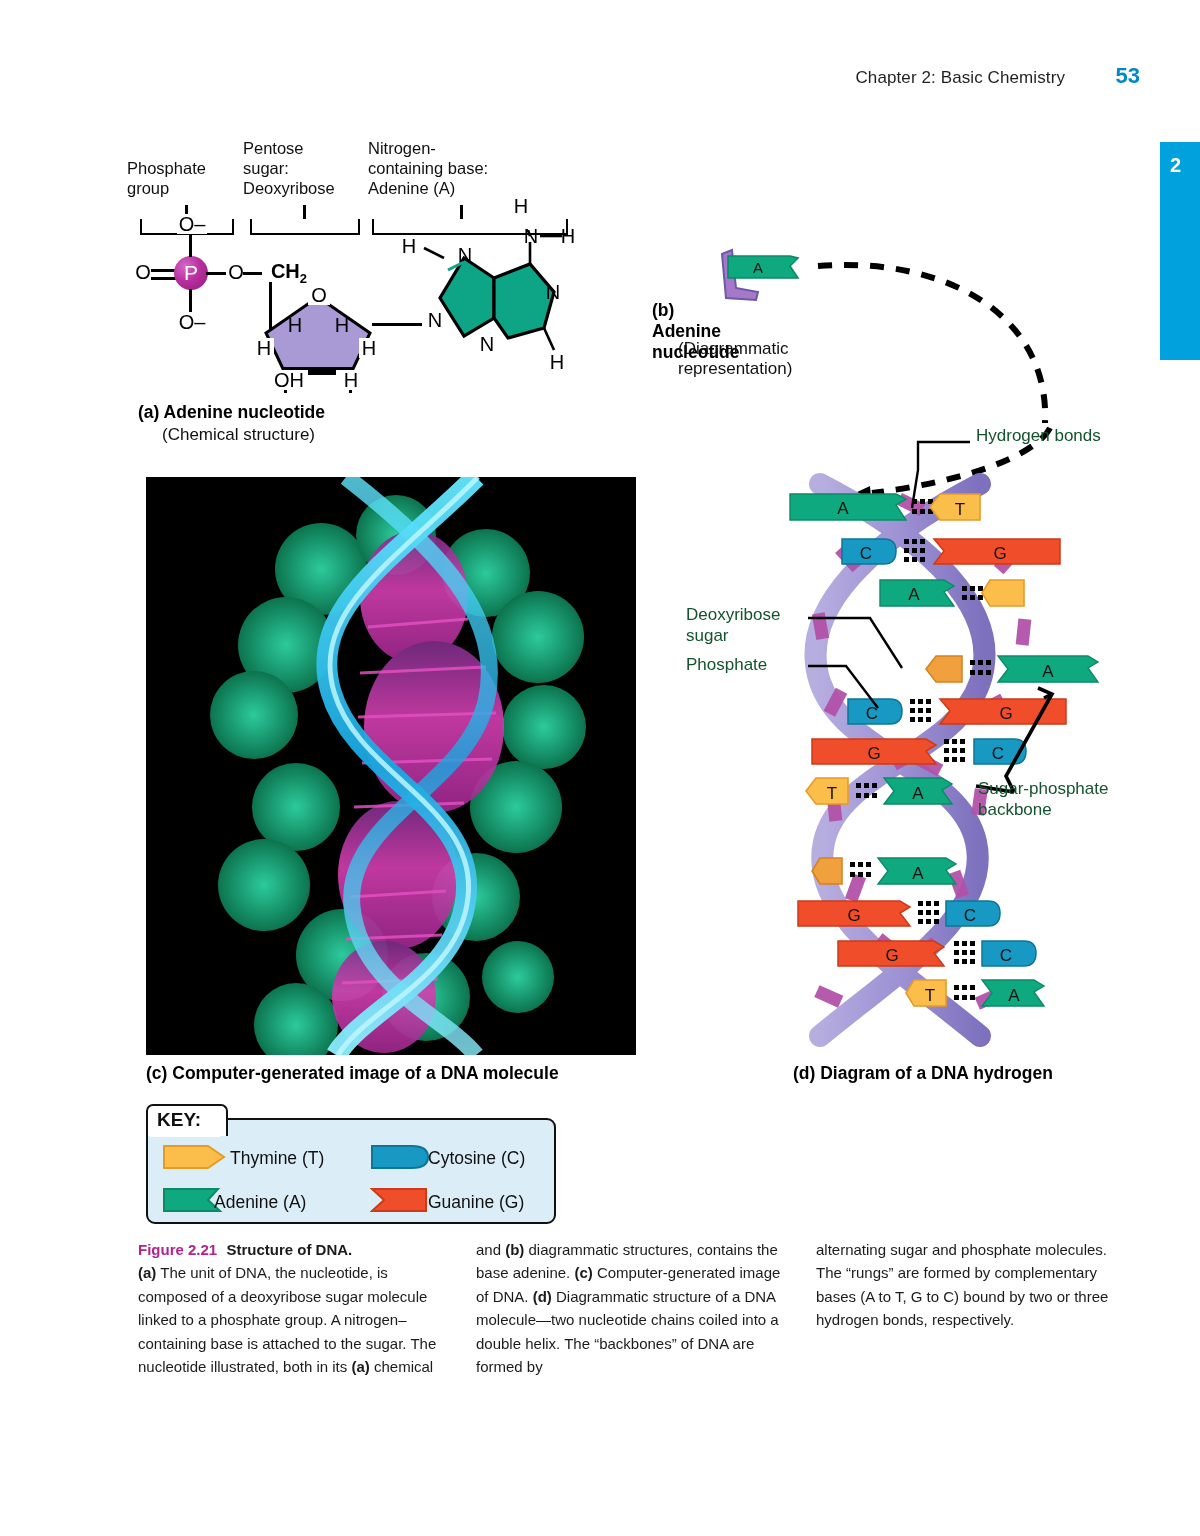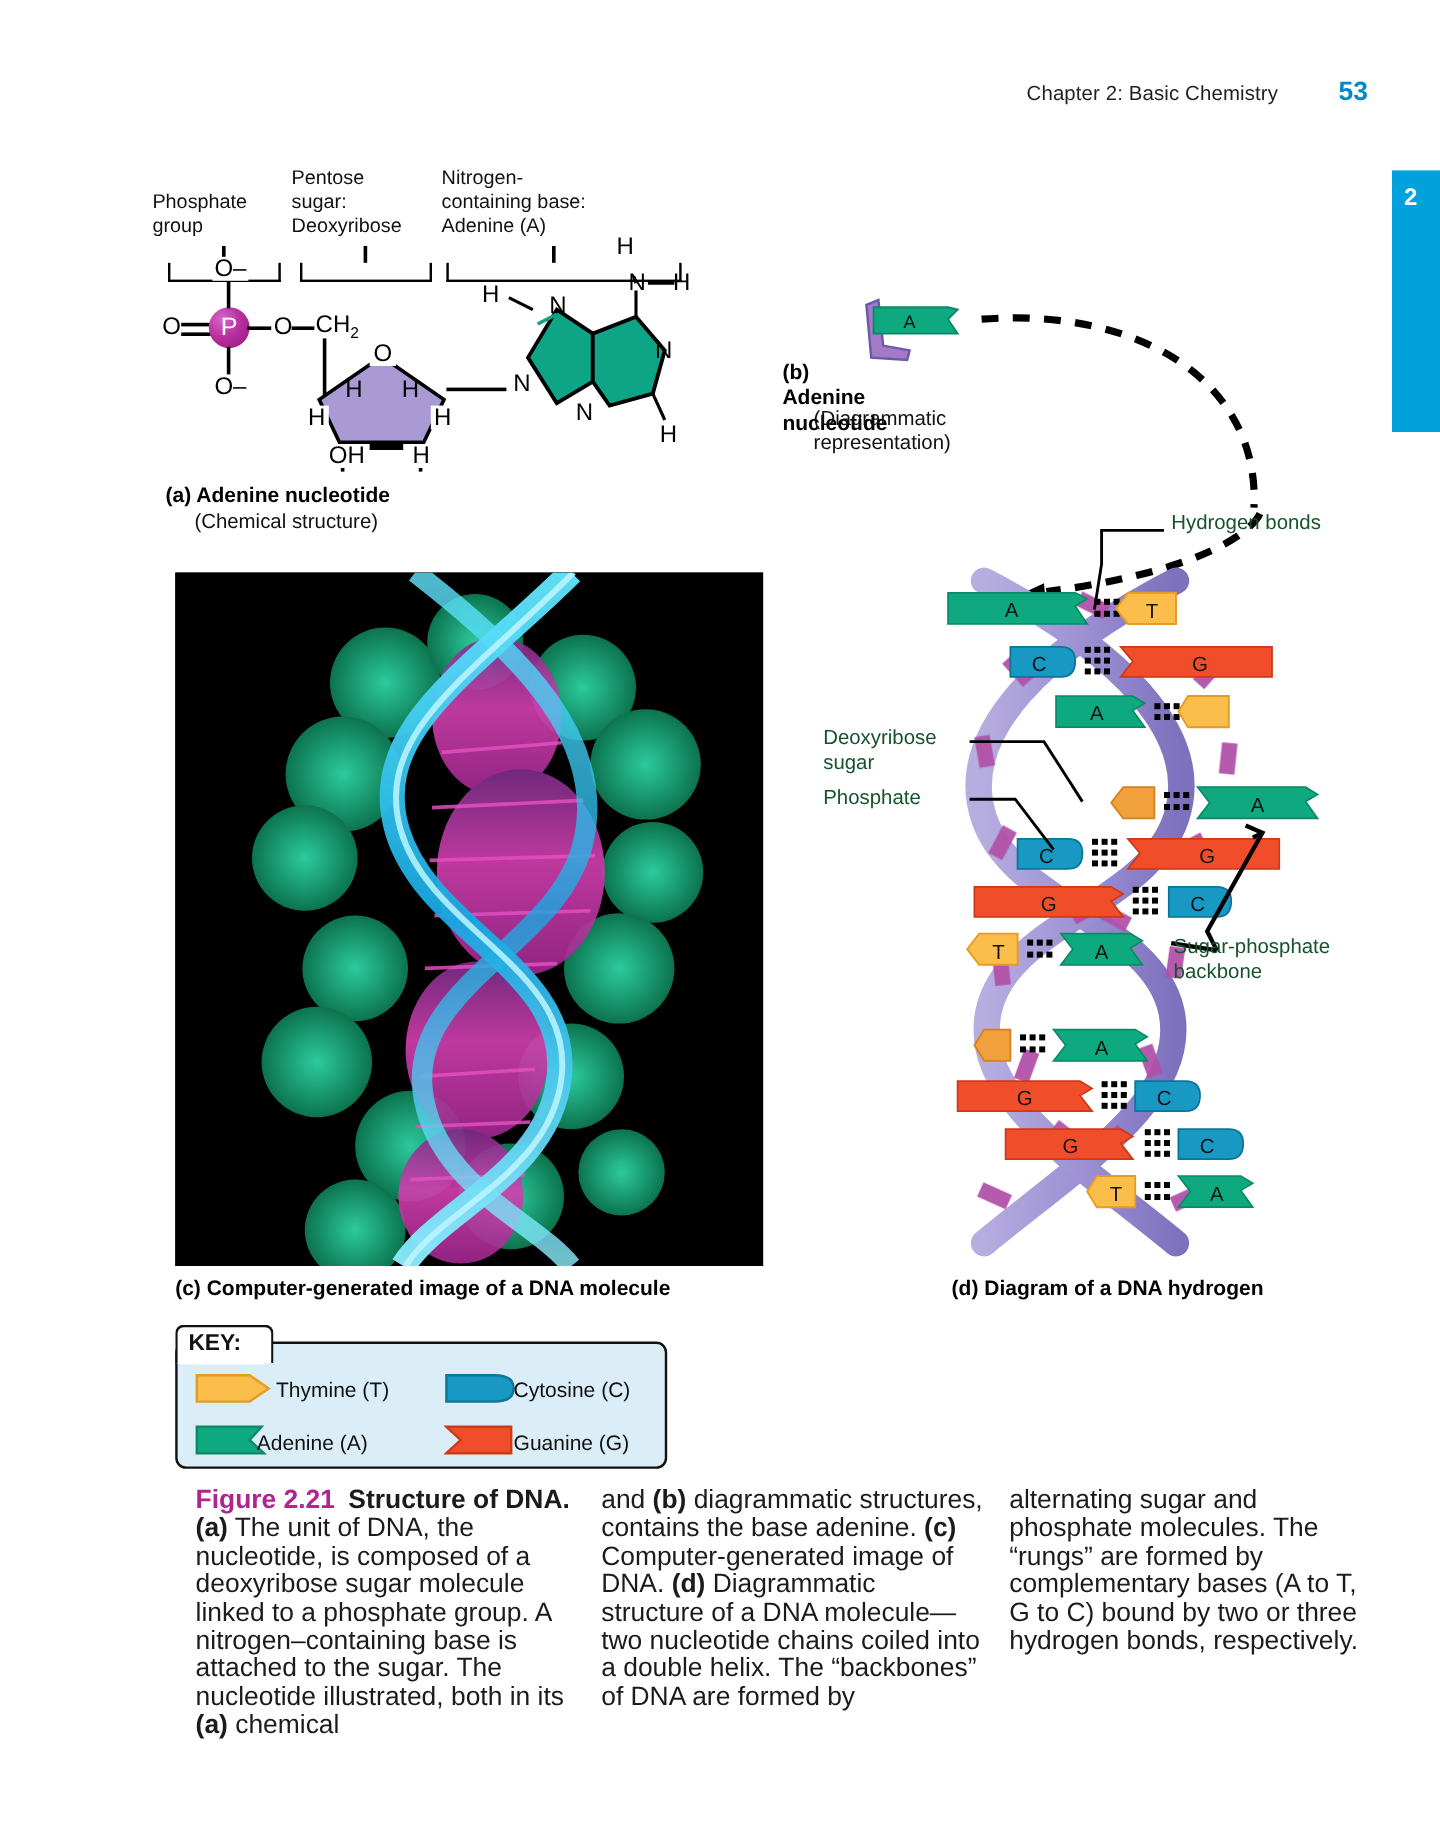--- a/index.html
+++ b/index.html
@@ -50,21 +50,21 @@
   #key-box{top:1118px;left:146px;width:406px;height:102px;background:#dbeef7;
            border:2.5px solid #111;border-radius:9px;}
   #key-tab{position:absolute;top:1104px;left:146px;width:78px;height:30px;background:#fff;
            border:2.5px solid #111;border-radius:7px 7px 0 0;border-bottom:none;}
   #key-tab span{position:absolute;left:9px;top:3px;font-size:19px;font-weight:bold;}
   #key-cover{position:absolute;top:1129px;left:150px;width:70px;height:8px;background:#fff;}
   .key-item{position:absolute;font-size:17.5px;color:#111;}
 
   
   #caption{top:1238px;left:138px;width:1000px;}
-  .capcol{position:absolute;top:0;font-size:22px;line-height:23.4px;color:#1b1b1b;width:310px;margin-left:25px;}
+  .capcol{position:absolute;top:0;font-size:15px;line-height:23.4px;color:#1b1b1b;width:310px;}
   .figlabel{color:#b1238f;font-weight:bold;}
   .b{font-weight:bold;}
 </style>
 </head>
 <body>
 
 <div class="abs" id="running-head">Chapter 2: Basic Chemistry</div>
 <div class="abs" id="page-number">53</div>
 <div class="abs" id="chapter-tab">
   <span>2</span>
@@ -99,21 +99,21 @@
   <div class="bond" style="left:21px;top:147px;width:28px;height:2.5px;"></div>
   <div class="pcircle" style="left:44px;top:126px;">P</div>
   <div class="bond" style="left:59px;top:103px;width:2.5px;height:24px;"></div>
   <div class="atom" style="left:47px;top:84px;width:28px;">O–</div>
   <div class="bond" style="left:59px;top:159px;width:2.5px;height:24px;"></div>
   <div class="atom" style="left:47px;top:182px;width:28px;">O–</div>
   <div class="bond" style="left:76px;top:142px;width:23px;height:2.5px;"></div>
   <div class="atom" style="left:96px;top:132px;width:18px;">O</div>
   <div class="bond" style="left:113px;top:142px;width:22px;height:2.5px;"></div>
 
-  <div class="atom sub" style="left:132px;top:131px;width:44px;text-align:left;">
+  <div class="atom sub" style="left:132px;top:131px;width:44px;text-align:right;font-weight:bold;">
     <span>CH</span><sub>2</sub>
   </div>
   <div class="bond" style="left:139px;top:152px;width:2.5px;height:55px;"></div>
 
   <div id="sugar-ring" style="left:130px;top:163px;width:116px;height:82px;">
     <svg width="116" height="82" viewBox="0 0 116 82">
       <polygon points="58,4 110,40 92,78 24,78 6,40" fill="#a99ad6" stroke="#000" stroke-width="3"></polygon>
       <line x1="24" y1="78" x2="92" y2="78" stroke="#000" stroke-width="8"></line>
     </svg>
   </div>

